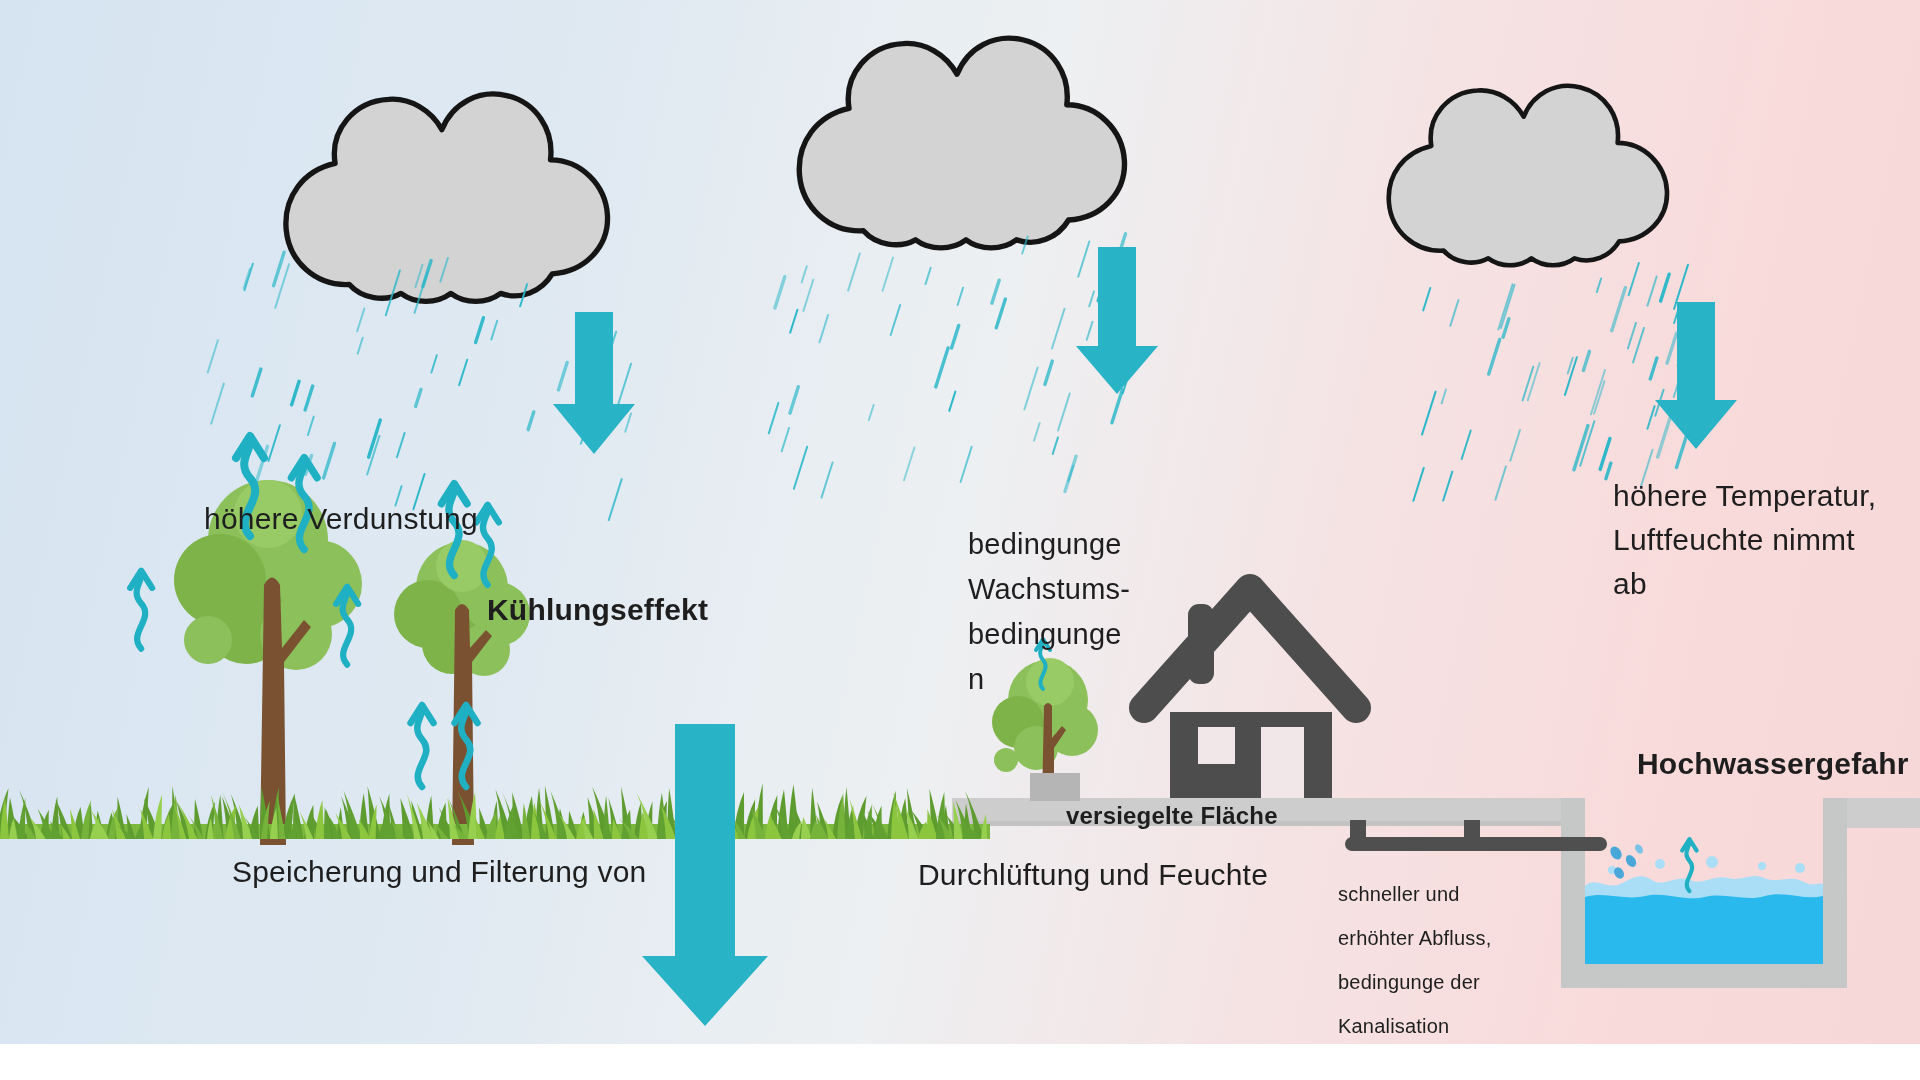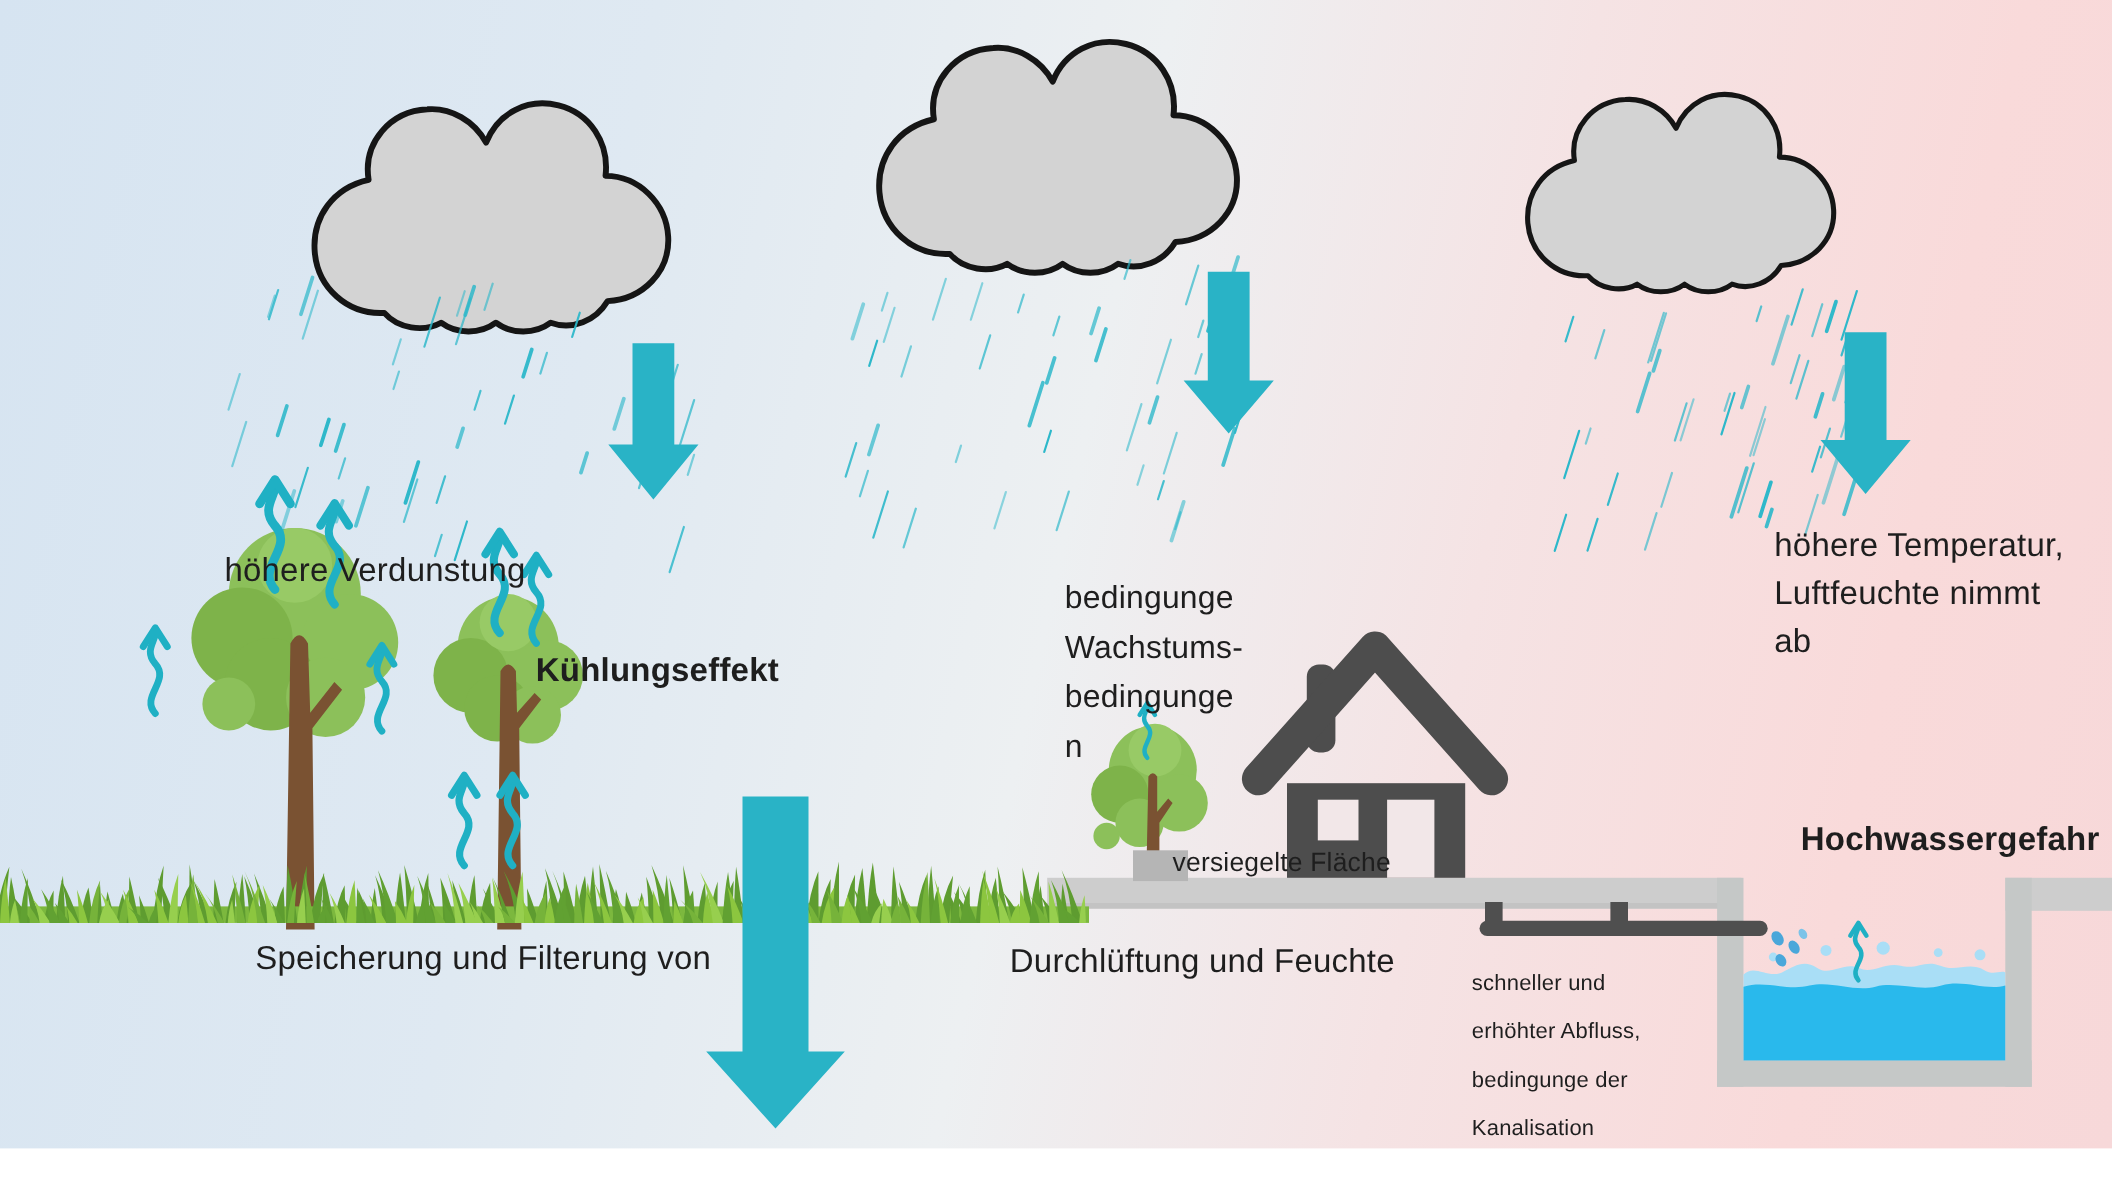--- a/index.html
+++ b/index.html
@@ -461,21 +461,21 @@
   <div class="lbl" style="left:232px;top:850px;">
     <span class="ln">Speicherung und Filterung von</span>
   </div>
 
   <div class="lbl" style="left:968px;top:522px;line-height:45px;font-size:29px;">
     <span class="ln">bedingunge</span>
     <span class="ln">Wachstums-</span>
     <span class="ln">bedingunge</span>
     <span class="ln">n</span>
   </div>
-  <div class="lbl small" style="left:1066px;top:772px;">versiegelte Fläche</div>
+  <div class="lbl small" style="left:1066px;top:803px;font-weight:bold;">versiegelte Fläche</div>
   <div class="lbl" style="left:918px;top:853px;">
     <span class="ln">Durchlüftung und Feuchte</span>
   </div>
 
   <div class="lbl" style="left:1613px;top:474px;">
     <span class="ln">höhere Temperatur,</span>
     <span class="ln">Luftfeuchte nimmt</span>
     <span class="ln">ab</span>
   </div>
   <div class="lbl bold" style="left:1637px;top:742px;">Hochwassergefahr</div>

